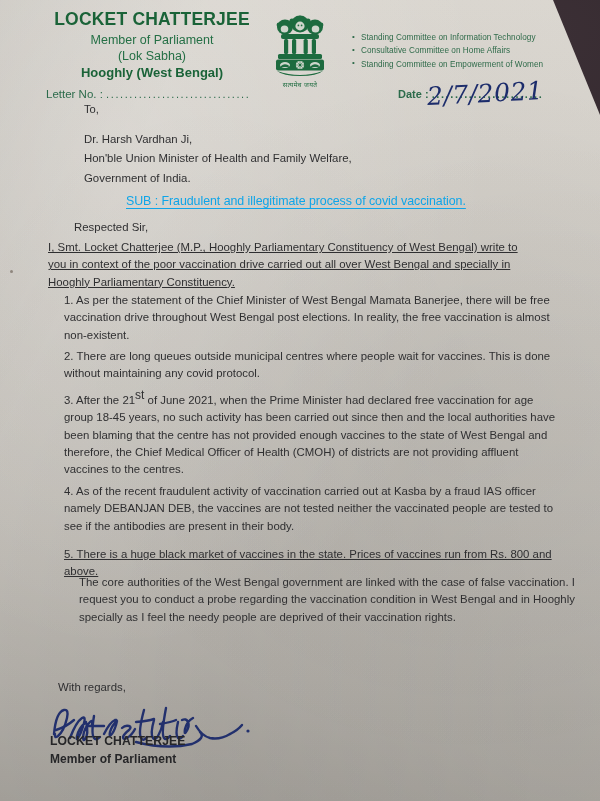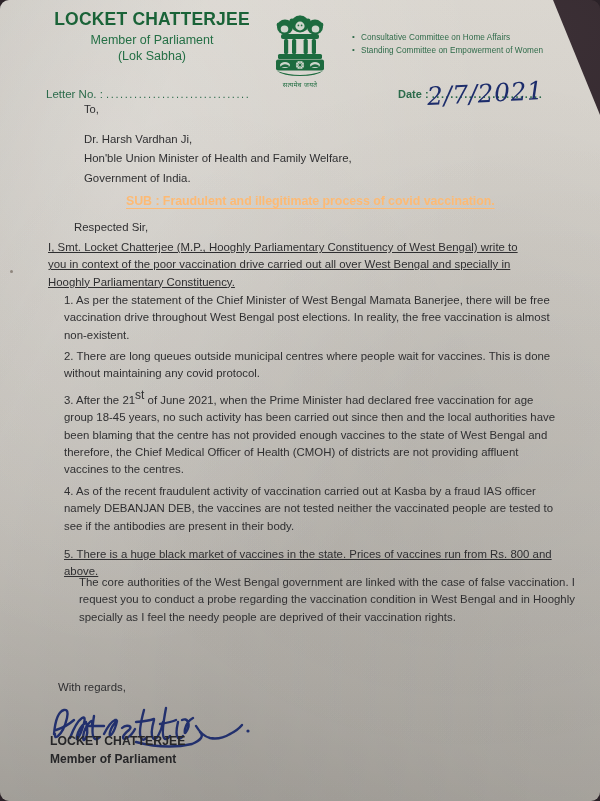--- a/index.html
+++ b/index.html
@@ -12,21 +12,20 @@
     height: 801px;
     overflow: hidden;
     font-family: "Liberation Sans", sans-serif;
   }
   #page {
     position: relative;
     width: 600px;
     height: 801px;
     overflow: hidden;
     background: #2a2125;
-    border-radius: 9px;
   }
   
   .photo-bg {
     position: absolute;
     inset: 0;
     background:
       radial-gradient(circle at 92% 4%, #3b2f35 0%, #271f23 60%, #221b1f 100%);
   }
   
   .paper {
@@ -200,22 +199,22 @@
   }
   .to        { left: 84px;  top: 101px; font-size: 11.2px; }
   .addr1     { left: 84px;  top: 131px; }
   .addr2     { left: 84px;  top: 150px; }
   .addr3     { left: 84px;  top: 170px; }
 
   .subject {
     position: absolute;
     left: 126px; top: 194px;
     font-size: 12.4px;
-    font-weight: bold;
-    color: #fdba74;
+    font-weight: normal;
+    color: #0ea5e9;
     text-decoration: underline;
     text-underline-offset: 2.5px;
     letter-spacing: -0.05px;
   }
 
   .resp      { left: 74px;  top: 219px; }
   .para1     { left: 48px;  top: 239px; width: 490px; text-decoration: underline; }
   .para-n1   { left: 64px;  top: 292px; width: 495px; }
   .para-n2   { left: 64px;  top: 348px; width: 495px; }
   .para-n3   { left: 64px;  top: 392px; width: 496px; }
@@ -275,20 +274,21 @@
   <div class="paper"></div>
   <div class="grain"></div>
 
   <div class="content">
 
     <div class="letterhead">
       <div class="lh-left">
         <div class="lh-name">LOCKET CHATTERJEE</div>
         <div class="lh-sub">Member of Parliament</div>
         <div class="lh-sub2">(Lok Sabha)</div>
+        <div class="lh-place">Hooghly (West Bengal)</div>
       </div>
 
       <div class="emblem">
         <svg width="58" height="68" viewBox="0 0 58 68" aria-hidden="true">
           <g fill="#1d6b3f">
 
             <ellipse cx="29" cy="11" rx="9" ry="8.5"></ellipse>
             <ellipse cx="14" cy="14" rx="8" ry="7.5"></ellipse>
             <ellipse cx="44" cy="14" rx="8" ry="7.5"></ellipse>
 
@@ -327,20 +327,21 @@
             <path d="M40 53 q3 -3 7 -1 l1.6 1.4 -2 0.6 -6.6 0 z"></path>
 
             <path d="M6 58 q23 8 46 0 q-6 5 -23 5 q-17 0 -23 -5 z"></path>
           </g>
         </svg>
         <div class="emblem-motto">सत्यमेव जयते</div>
       </div>
 
       <div class="committees">
         <ul>
+          <li>Standing Committee on Information Technology</li>
           <li>Consultative Committee on Home Affairs</li>
           <li>Standing Committee on Empowerment of Women</li>
         </ul>
       </div>
     </div>
 
     <div class="refrow">
       <div class="letterno">
         <span>Letter No. :</span>
         <span class="dots">...............................</span>

